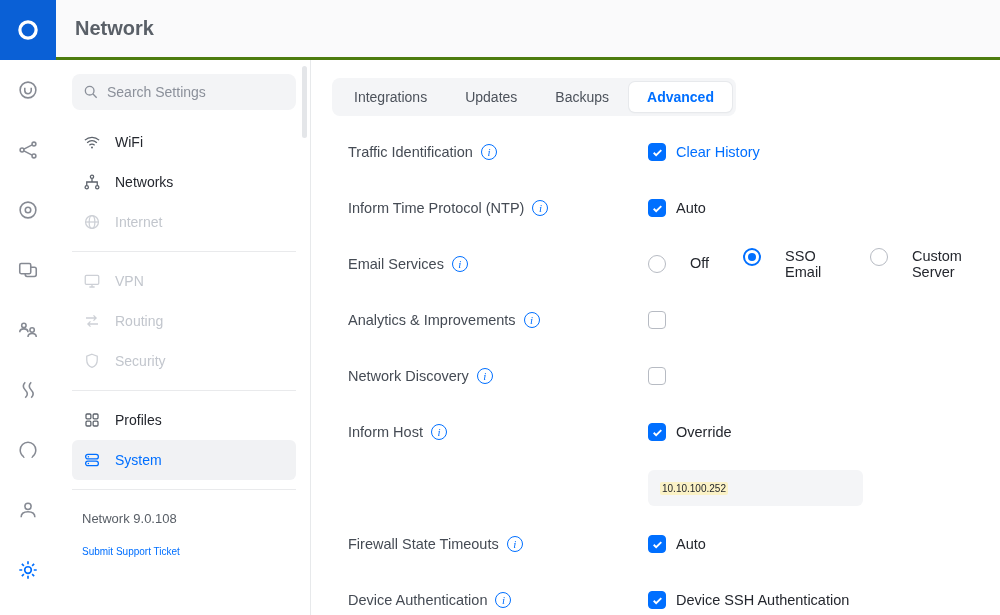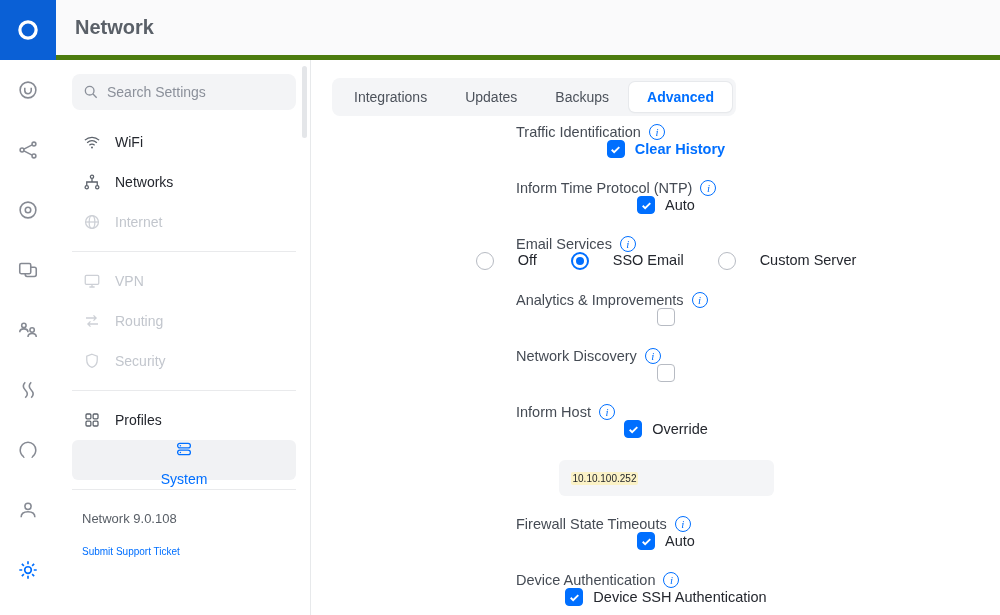--- a/index.html
+++ b/index.html
@@ -11,21 +11,21 @@
     --gray-icon:#868a93;
     --disabled:#c2c6cd;
     --line:#e9eaec;
   }
   .app{ position:relative; width:1000px; height:615px; background:#fff; }
 
   
   .logo{ position:absolute; left:0; top:0; width:56px; height:60px; background:var(--logo-bg);
          display:flex; align-items:center; justify-content:center; }
   .header{ position:absolute; left:56px; top:0; right:0; height:60px; background:#fafafb;
-           border-bottom:5px solid #4d7c0f; display:flex; align-items:center; padding-left:19px; }
+           border-bottom:3px solid #4d7c0f; display:flex; align-items:center; padding-left:19px; }
   .header .title{ font-size:20px; font-weight:700; color:#5a6068; }
 
   
   .rail{ position:absolute; left:0; top:60px; width:56px; bottom:0; background:#fff;
          display:flex; flex-direction:column; align-items:center; }
   .ricon{ width:56px; height:60px; display:flex; align-items:center; justify-content:center;
           color:var(--gray-icon); cursor:pointer; }
   .ricon svg{ width:22px; height:22px; }
   .ricon.active{ color:var(--accent); }
 
@@ -37,55 +37,55 @@
            padding:0 11px; gap:8px; margin-bottom:12px; }
   .search svg{ width:16px; height:16px; color:#8b909a; flex:none; }
   .search input{ border:0; background:transparent; outline:none; font-size:14px; color:#333; width:100%; }
   .search input::placeholder{ color:#8b909a; }
   .nav-item{ height:40px; display:flex; align-items:center; gap:13px; padding:0 10px;
              border-radius:6px; font-size:14px; color:#24272e; cursor:pointer; }
   .nav-item .nicon{ width:20px; height:20px; display:flex; align-items:center; justify-content:center; color:#5c626b; }
   .nav-item .nicon svg{ width:18px; height:18px; }
   .nav-item.disabled{ color:var(--disabled); }
   .nav-item.disabled .nicon{ color:#cdd0d6; }
-  .nav-item.active{ background:#f1f2f4; color:var(--accent);flex-direction:column; }
+  .nav-item.active{ background:#f1f2f4; color:var(--accent); }
   .nav-item.active .nicon{ color:var(--accent); }
   .sep{ height:1px; background:var(--line); margin:9px 0; }
   .version{ font-size:13px; color:#585e66; padding:12px 10px 0; }
   .support{ font-size:10px; color:var(--accent); padding:20px 10px 0; cursor:pointer; }
 
   
   .main{ position:absolute; left:312px; top:60px; right:0; bottom:0; background:#fff;
          padding:18px 16px 0 20px; }
   .tabbar{ display:inline-flex; background:#f4f5f7; border-radius:8px; padding:4px; gap:2px; }
   .tab{ padding:7px 18px; font-size:14px; color:#4c525b; border-radius:6px; cursor:pointer; white-space:nowrap; }
   .tab.active{ background:#fff; color:var(--accent); font-weight:700; box-shadow:0 0 0 1px #e7e9ec, 0 1px 2px rgba(0,0,0,.05); }
 
   .rows{ padding-left:16px; margin-top:8px; }
-  .row{ display:flex; align-items:center; height:56px;flex-direction:column; }
+  .row{ display:flex; align-items:center; height:56px; }
   .row-label{ width:300px; flex:none; display:flex; align-items:center; gap:8px;
               font-size:14.5px; color:#454b54; }
   .info-icon{ width:16px; height:16px; flex:none; border:1px solid var(--accent); border-radius:50%;
               color:var(--accent); font-size:11px; line-height:1; display:flex; align-items:center;
               justify-content:center; font-family:"Liberation Serif", serif; font-style:italic; cursor:pointer; }
   .row-control{ display:flex; align-items:center; gap:10px; font-size:14.5px; color:#24272e; }
 
   .checkbox{ width:18px; height:18px; border-radius:4px; border:1.5px solid #b7bbc3; background:#fff;
              display:flex; align-items:center; justify-content:center; cursor:pointer; flex:none; }
   .checkbox svg{ width:13px; height:13px; display:none; }
   .checkbox.checked{ background:var(--accent); border-color:var(--accent); }
   .checkbox.checked svg{ display:block; }
 
   .radio-opt{ display:flex; align-items:flex-start; gap:24px; cursor:pointer; }
   .radio-opt + .radio-opt{ margin-left:24px; }
   .radio{ width:18px; height:18px; border-radius:50%; border:1.5px solid #b7bbc3; position:relative; flex:none; }
   .radio.selected{ border:2px solid var(--accent); }
   .radio.selected::after{ content:""; position:absolute; inset:3px; border-radius:50%; background:var(--accent); }
 
-  .link-label{ color:var(--accent); cursor:pointer;font-weight:bold; }
+  .link-label{ color:var(--accent); cursor:pointer; }
 
   .text-field{ width:215px; height:36px; background:#f4f5f7; border-radius:6px; display:flex;
                align-items:center; padding:0 12px; font-size:10px; color:#23262b; cursor:text; }
   .hl{ background:#fbf2c6; padding:1px 2px; border-radius:2px; }
 </style>
 </head>
 <body>
 
 <div class="app">
 

